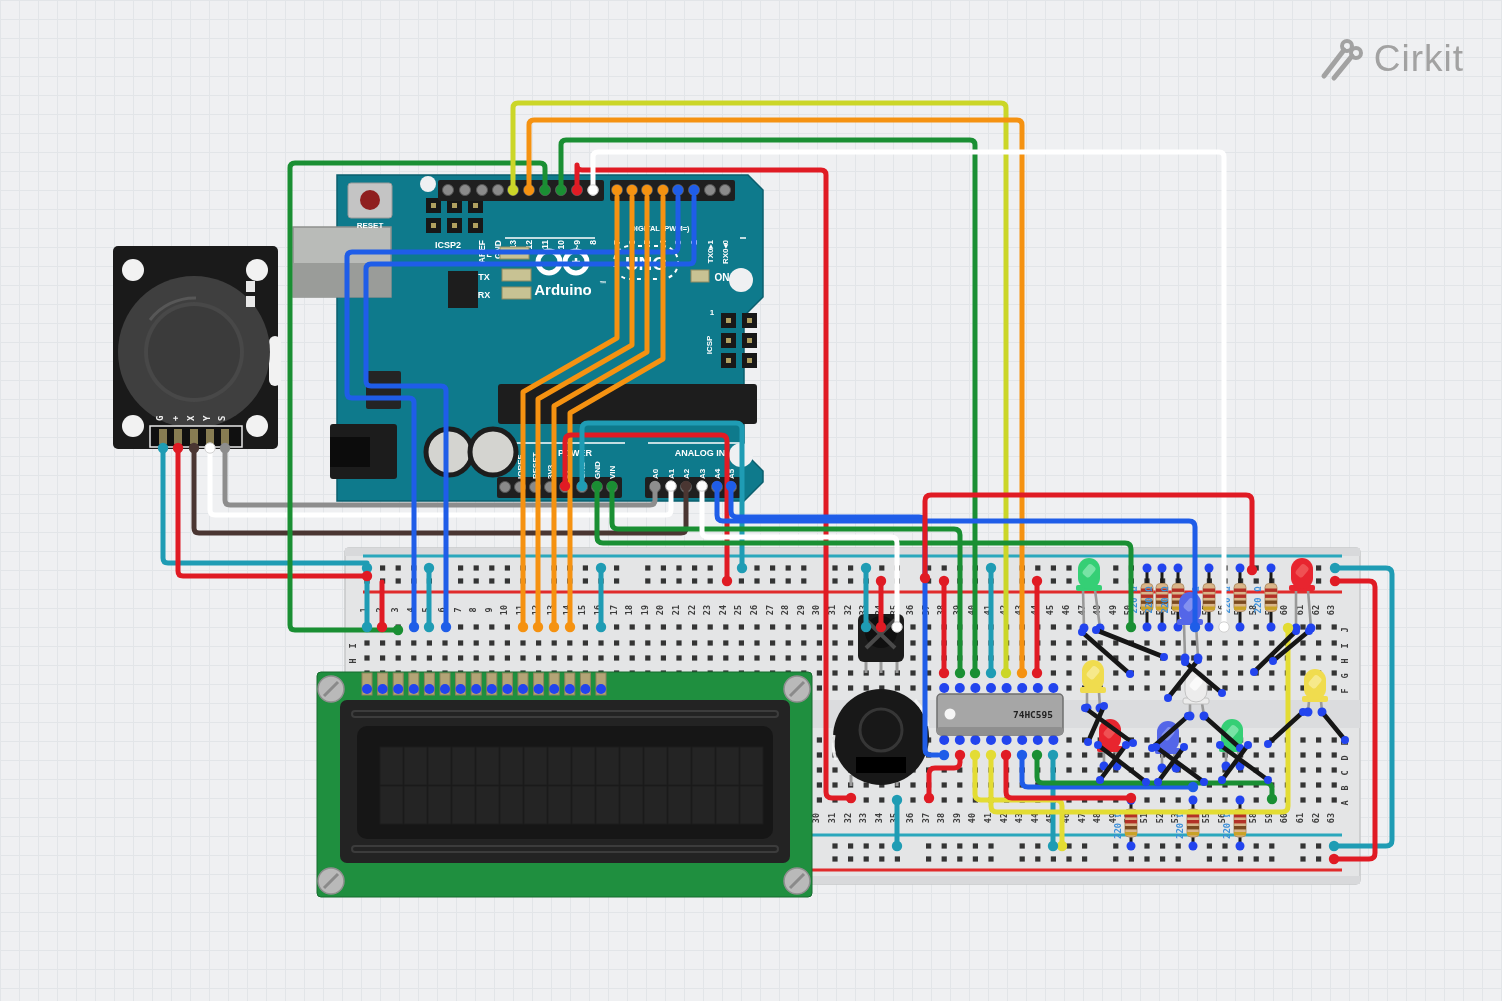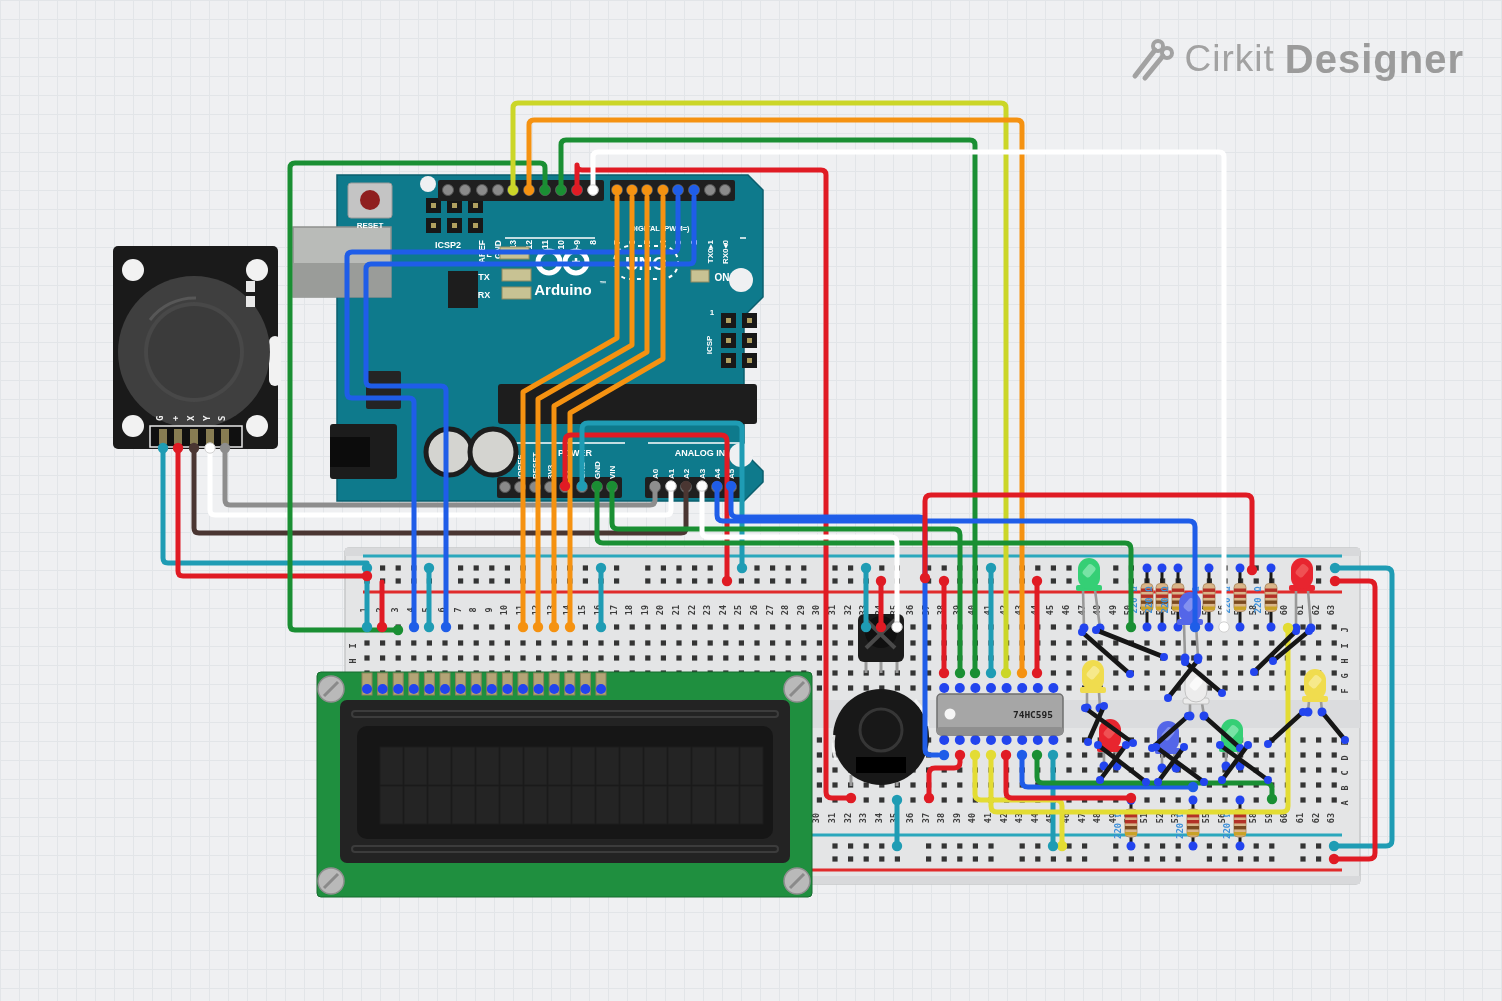--- a/index.html
+++ b/index.html
@@ -1675,14 +1675,13 @@
 <div id="logo">
   <svg width="46" height="46" viewBox="0 0 46 46">
     <g stroke="#a2a2a2" stroke-width="5" stroke-linecap="round" fill="none">
       <path d="M6 40 L26 14"></path>
       <path d="M16 42 L34 20"></path>
     </g>
     <circle cx="29" cy="10" r="5" fill="none" stroke="#a2a2a2" stroke-width="4"></circle>
     <circle cx="38" cy="17" r="5" fill="none" stroke="#a2a2a2" stroke-width="4"></circle>
   </svg>
   <span class="lt">Cirkit</span>
-  <span class="lb">Designer</span>
 </div>
 
 </body></html>

